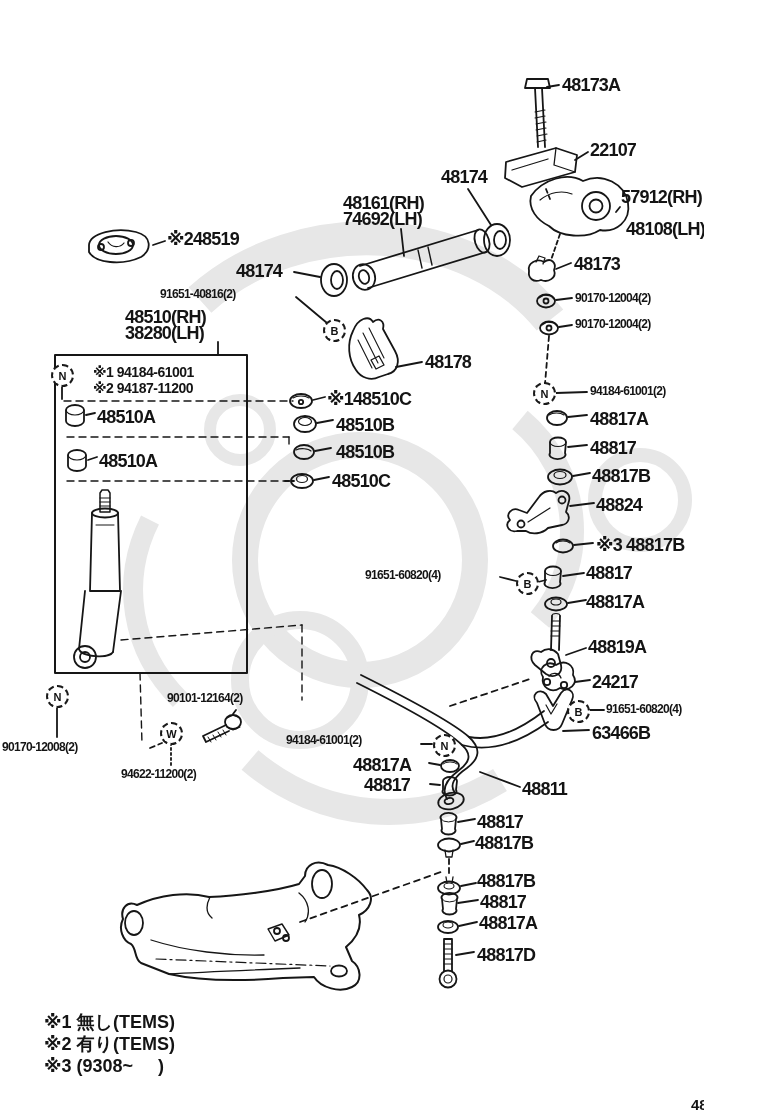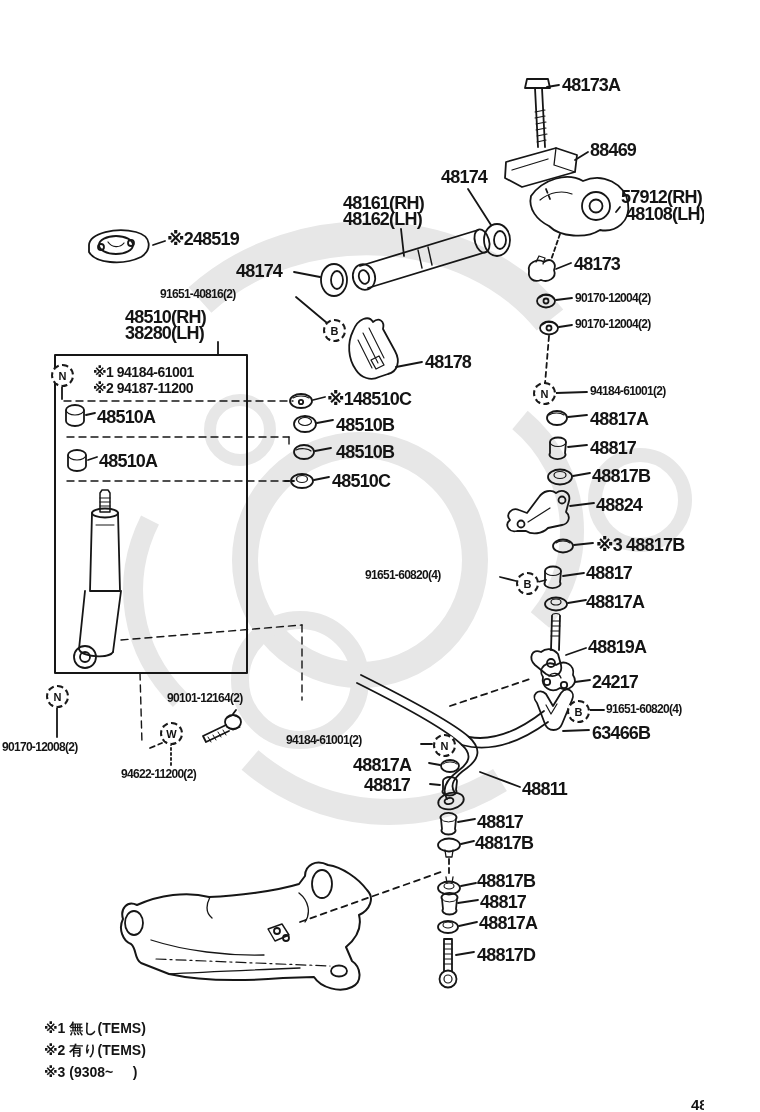--- a/index.html
+++ b/index.html
@@ -3,21 +3,21 @@
 <meta charset="utf-8">
 <style>
   html,body{margin:0;padding:0;background:#fff;}
   #stage{position:relative;width:704px;height:1112px;background:#ffffff;overflow:hidden;
          font-family:"Liberation Sans","DejaVu Sans",sans-serif;}
   #art{position:absolute;left:0;top:0;}
   .lbl{position:absolute;font-weight:bold;color:#141414;white-space:pre;line-height:1;}
   .L{font-size:18px;letter-spacing:-0.8px;}
   .M{font-size:12px;letter-spacing:-0.7px;}
   .S{font-size:14px;letter-spacing:-0.5px;}
-  .note{font-size:14px;letter-spacing:0;margin-top:8px;}
+  .note{font-size:18px;letter-spacing:0;}
   .code{font-size:15px;letter-spacing:0;margin-top:15px;}
   .circ{position:absolute;width:19px;height:19px;border:2px dashed #1a1a1a;border-radius:50%;
         display:flex;align-items:center;justify-content:center;
         font-weight:bold;font-size:11px;color:#111;background:#fff;box-sizing:content-box;}
 </style>
 </head>
 <body>
 
 <div id="stage">
 
@@ -278,26 +278,26 @@
 
     <g>
       <line x1="57" y1="706" x2="57" y2="737"></line>
       <line x1="171" y1="743" x2="171" y2="766" stroke-dasharray="2 3"></line>
       <line x1="150" y1="748" x2="162" y2="743" stroke-dasharray="5 4"></line>
     </g>
   </g>
 </svg>
 
 <div class="lbl L" style="left:562px;top:76px">48173A</div>
-<div class="lbl L" style="left:590px;top:141px">88469</div>
+<div class="lbl L" style="left:590px;top:141px">22107</div>
 <div class="lbl L" style="left:441px;top:168px">48174</div>
 <div class="lbl L" style="left:343px;top:194px">48161(RH)</div>
-<div class="lbl L" style="left:343px;top:210px">48162(LH)</div>
+<div class="lbl L" style="left:343px;top:210px">74692(LH)</div>
 <div class="lbl L" style="left:621px;top:188px">57912(RH)</div>
-<div class="lbl L" style="left:626px;top:205px">48108(LH)</div>
+<div class="lbl L" style="left:626px;top:220px">48108(LH)</div>
 <div class="lbl L" style="left:167px;top:230px">※248519</div>
 <div class="lbl L" style="left:236px;top:262px">48174</div>
 <div class="lbl L" style="left:574px;top:255px">48173</div>
 <div class="lbl M" style="left:160px;top:288px">91651-40816(2)</div>
 <div class="lbl M" style="left:575px;top:292px">90170-12004(2)</div>
 <div class="lbl M" style="left:575px;top:318px">90170-12004(2)</div>
 <div class="lbl L" style="left:125px;top:308px">48510(RH)</div>
 <div class="lbl L" style="left:125px;top:324px">38280(LH)</div>
 <div class="lbl L" style="left:425px;top:353px">48178</div>
 <div class="lbl S" style="left:93px;top:365px">※1 94184-61001</div>

